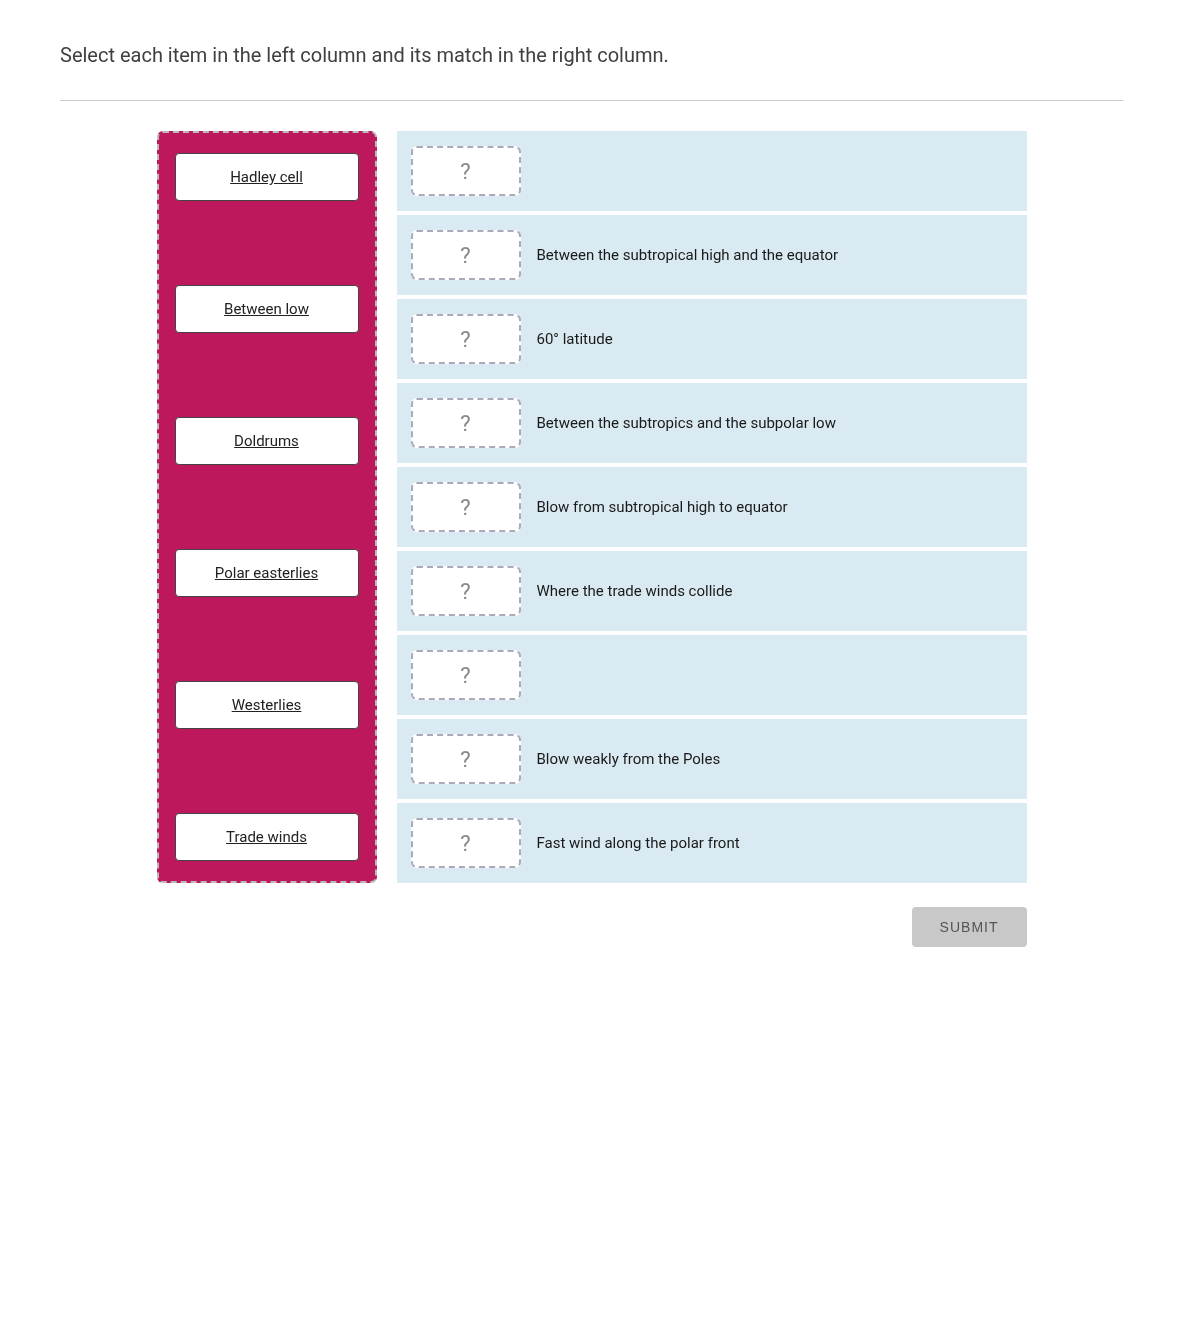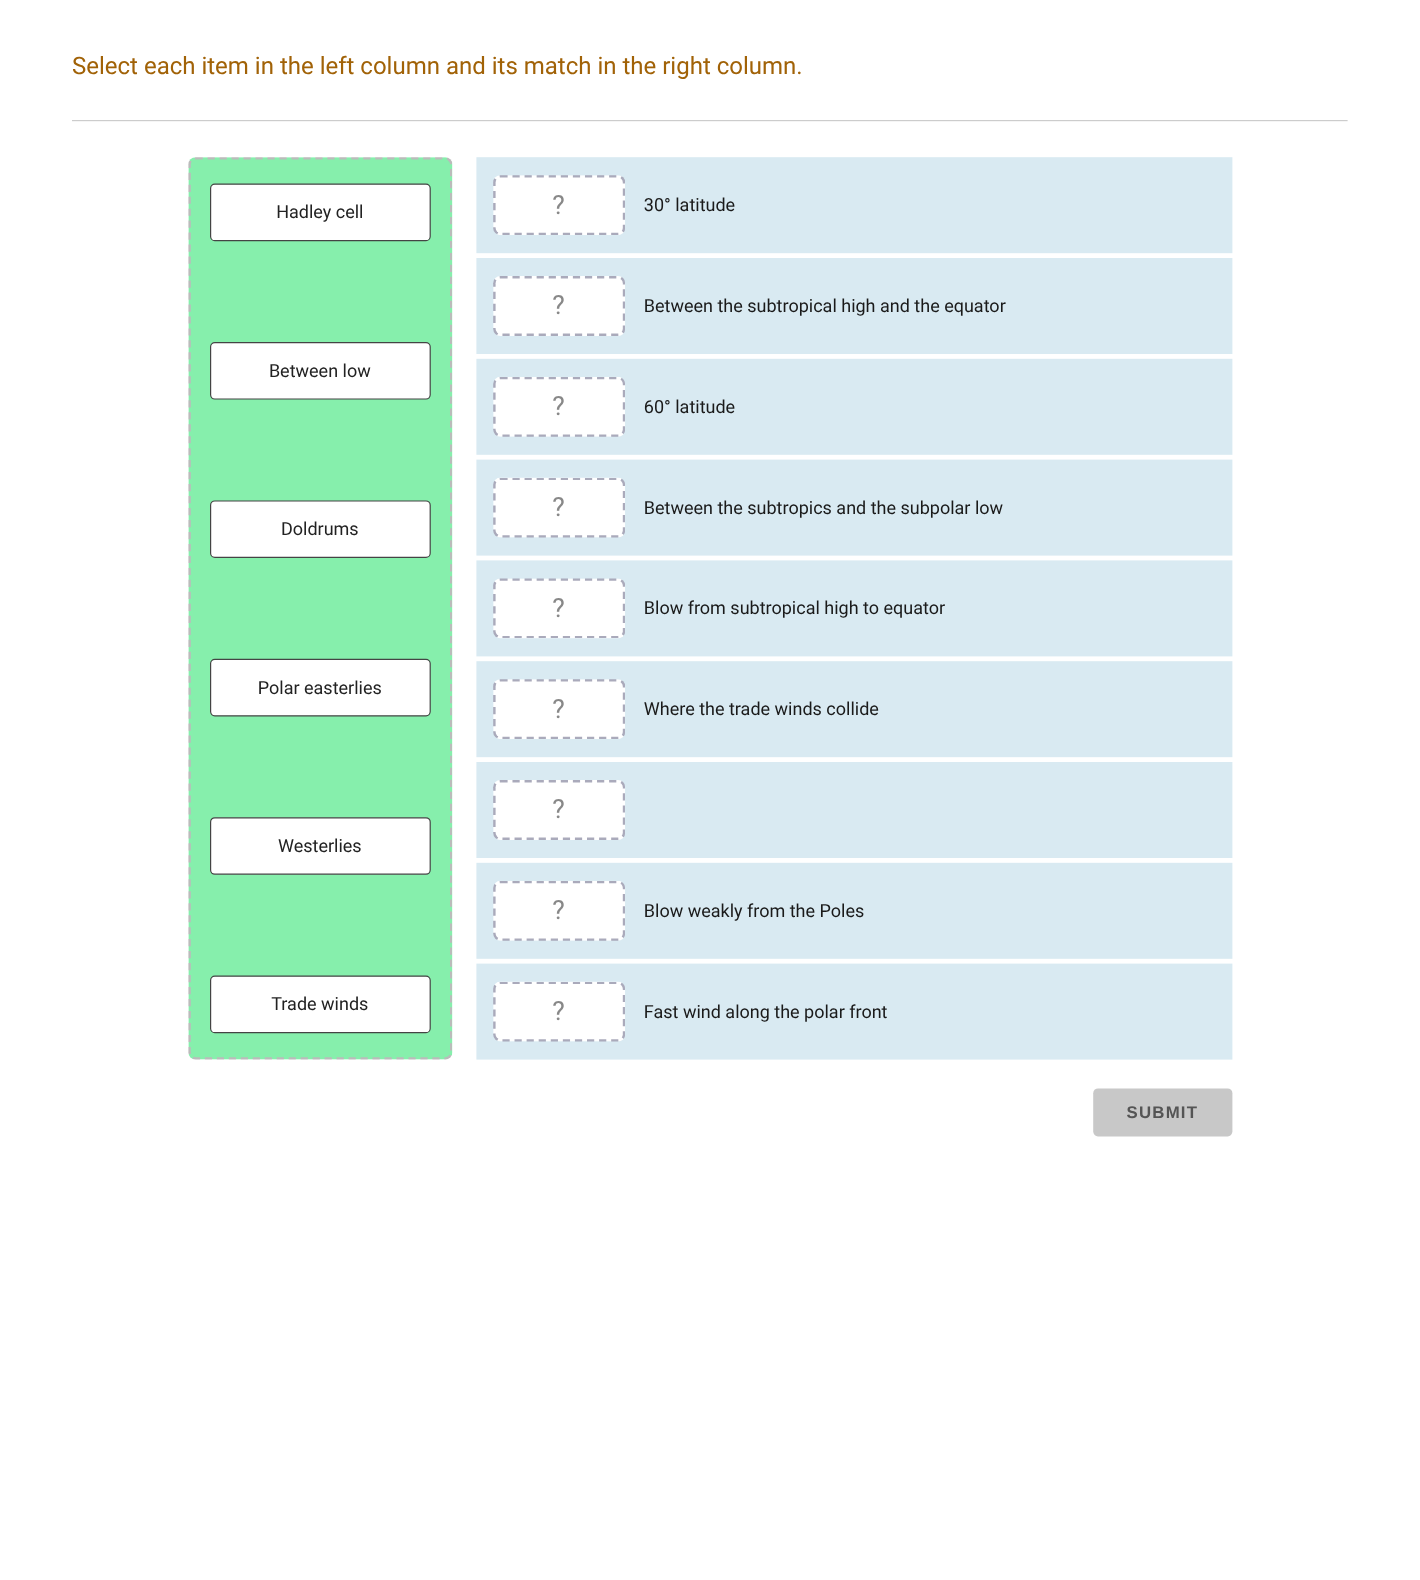--- a/index.html
+++ b/index.html
@@ -8,21 +8,21 @@
       background: #fff;
       color: #222;
       min-height: 1317px;
       padding: 40px 60px;
     }
     .instructions {
       font-size: 20px;
       line-height: 1.5;
       max-width: 620px;
       margin-bottom: 30px;
-      color: #a16207;
+      color: #404040;
     }
     .divider {
       border: none;
       border-top: 1px solid #ccc;
       margin: 20px 0 30px 0;
     }
     .matching-container {
       display: flex;
       flex-direction: row;
       gap: 20px;
@@ -31,22 +31,23 @@
     }
     .left-column {
       display: flex;
       flex-direction: column;
       gap: 12px;
       width: 220px;
       min-width: 220px;
       border: 2px dashed #bbb;
       border-radius: 6px;
       padding: 20px 16px;
-      background: #86efac;
+      background: #be185d;
       justify-content: space-between;
+      text-decoration: underline;
     }
     .left-item {
       border: 1.5px solid #444;
       border-radius: 4px;
       padding: 14px 10px;
       text-align: center;
       font-size: 15px;
       cursor: pointer;
       background: #fff;
       user-select: none;
@@ -93,21 +94,21 @@
       max-width: 870px;
       margin: 24px auto 0 auto;
     }
     .submit-btn {
       background: #c8c8c8;
       color: #555;
       border: none;
       border-radius: 4px;
       padding: 12px 28px;
       font-size: 14px;
-      font-weight: bold;
+      font-weight: normal;
       letter-spacing: 1px;
       cursor: pointer;
     }
   </style>
 </head>
 <body>
 
 <p class="instructions">Select each item in the left column and its match in the right column.</p>
 <hr class="divider">
 
@@ -118,21 +119,20 @@
       <div class="left-item">Between low</div>
       <div class="left-item">Doldrums</div>
       <div class="left-item">Polar easterlies</div>
       <div class="left-item">Westerlies</div>
       <div class="left-item">Trade winds</div>
     </div>
   <div class="right-column">
 
   <div class="right-row">
         <div class="drop-box">?</div>
-        <span class="right-label">30° latitude</span>
       </div>
       <div class="right-row">
         <div class="drop-box">?</div>
         <span class="right-label">Between the subtropical high and the equator</span>
       </div>
       <div class="right-row">
         <div class="drop-box">?</div>
         <span class="right-label">60° latitude</span>
       </div>
       <div class="right-row">

